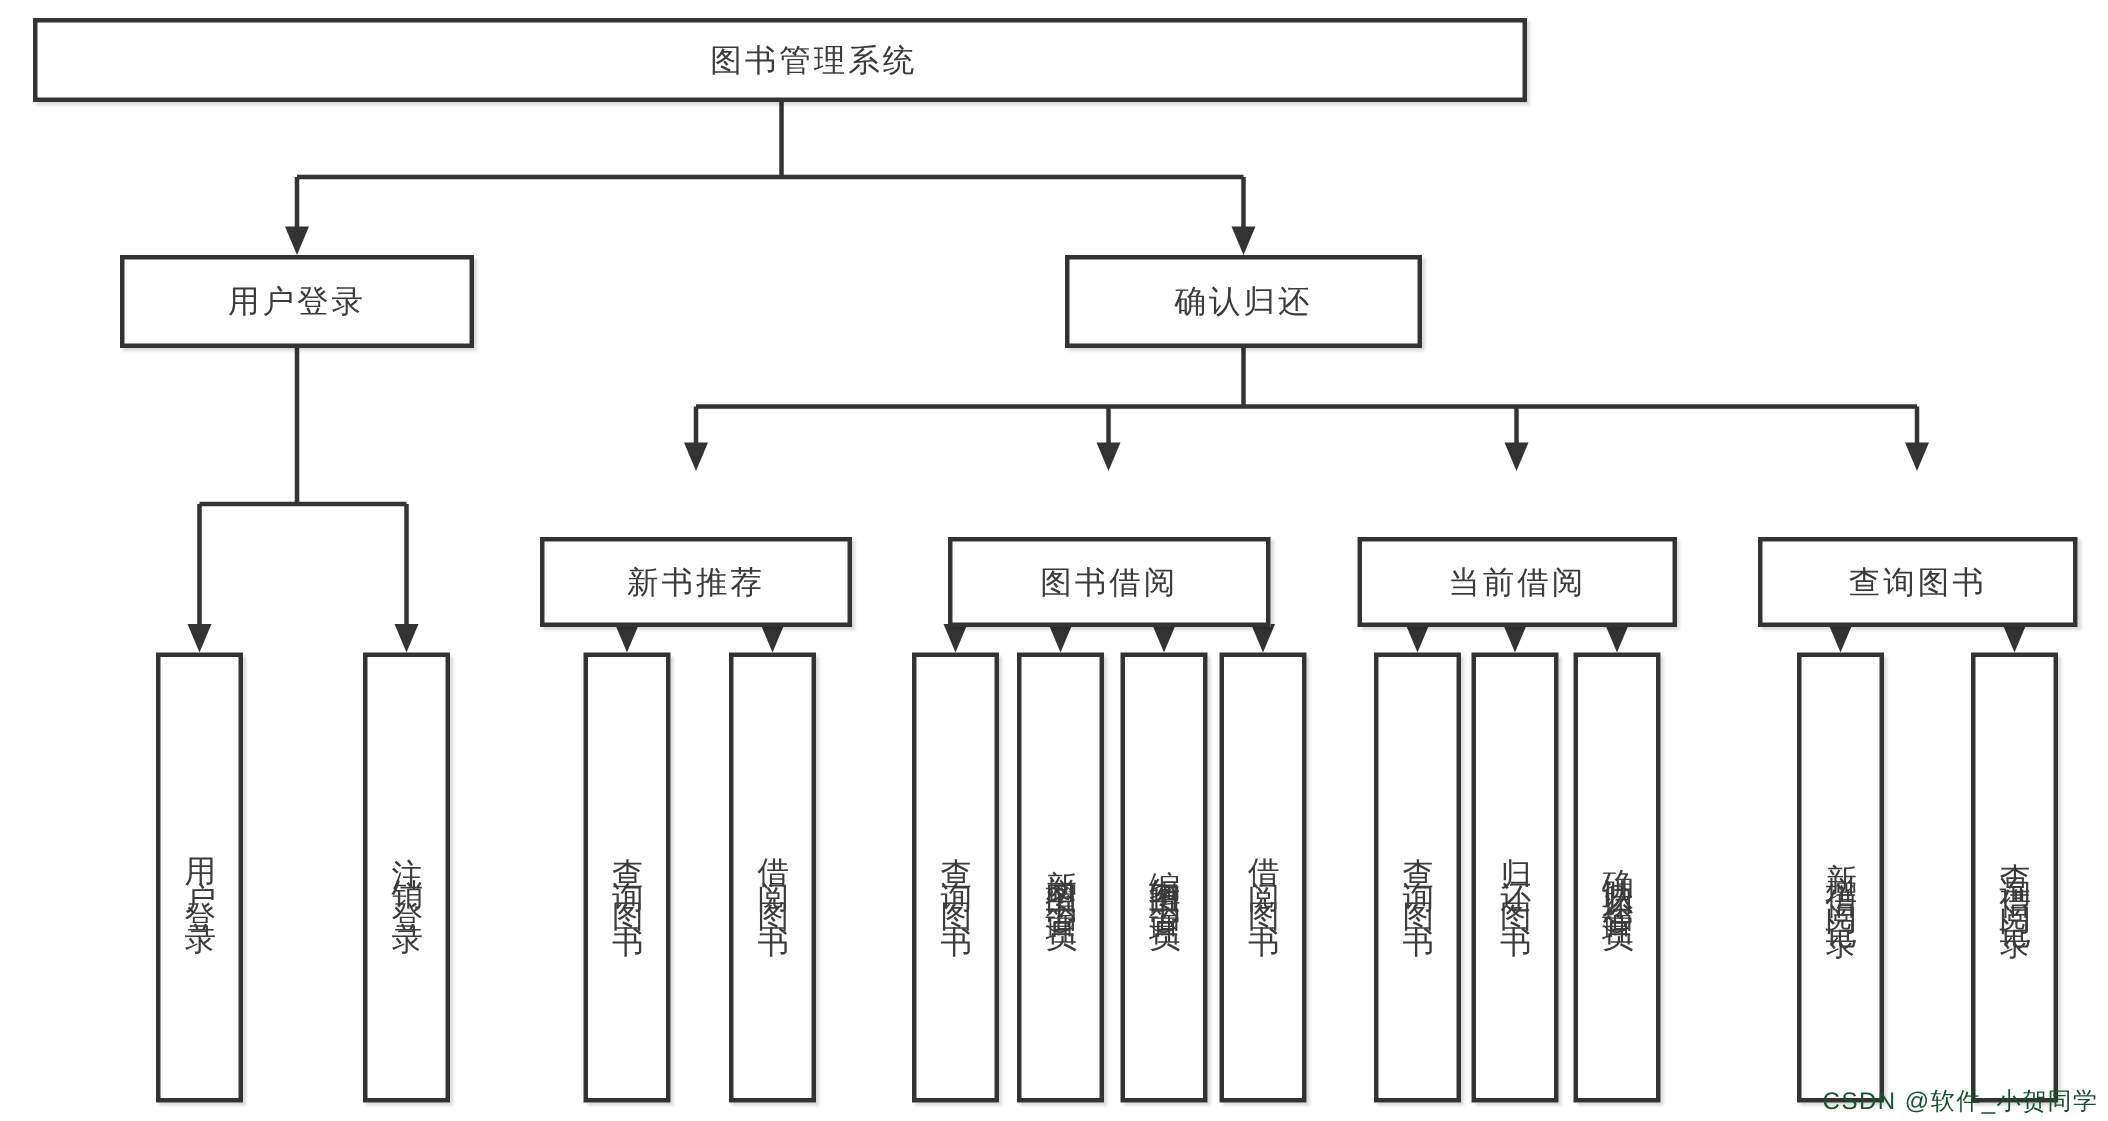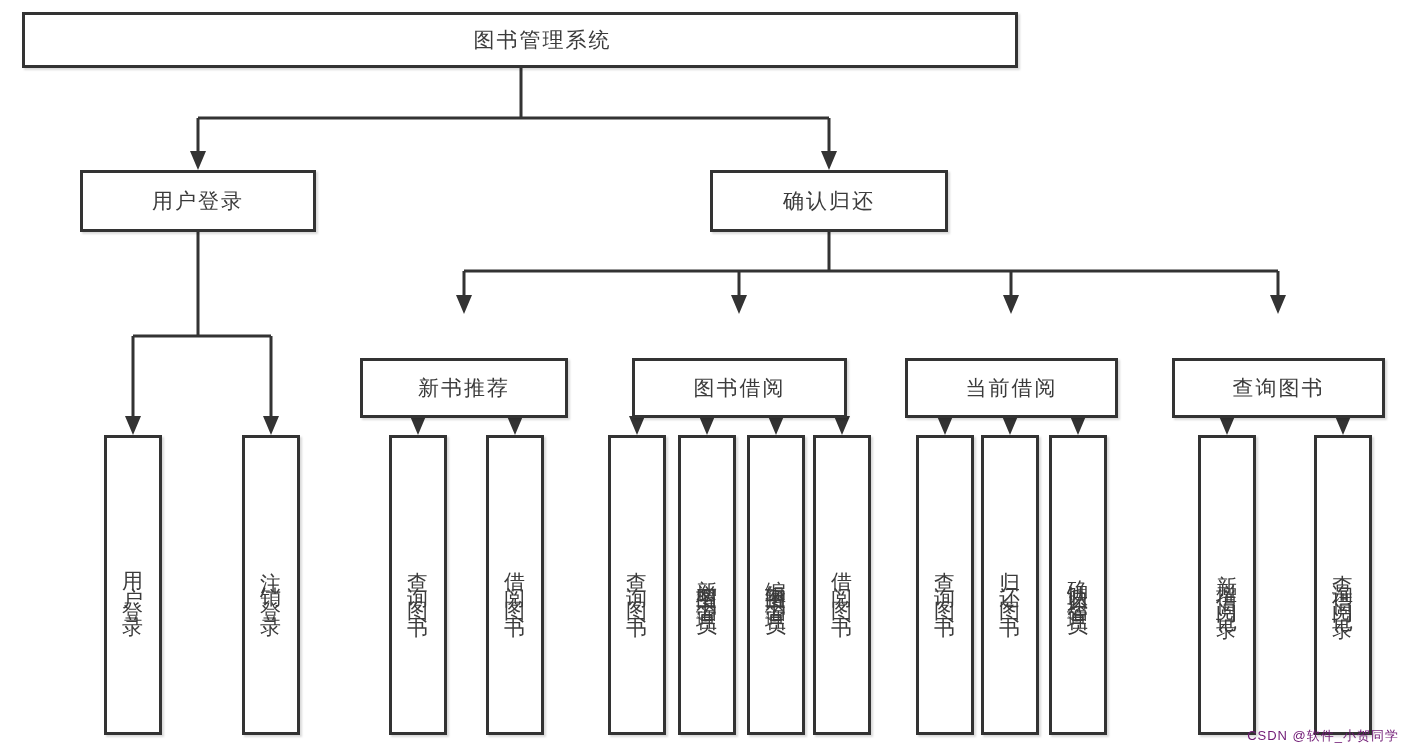--- a/index.html
+++ b/index.html
@@ -37,22 +37,22 @@
     text-orientation: mixed;
     font-size: 21px;
     line-height: 1;
     color: #3b3b3b;
     white-space: nowrap;
   }
   #watermark {
     position: absolute;
     right: 6px;
     bottom: 2px;
-    font-size: 13px;
-    color: #701a75;
+    font-size: 16px;
+    color: #14532d;
     letter-spacing: 1px;
   }
 </style>
 </head>
 <body>
 
 <div id="canvas">
 
   <svg id="connectors" viewBox="0 0 1405 747" xmlns="http://www.w3.org/2000/svg">
     <path fill="none" stroke="#333333" stroke-width="3" d="

